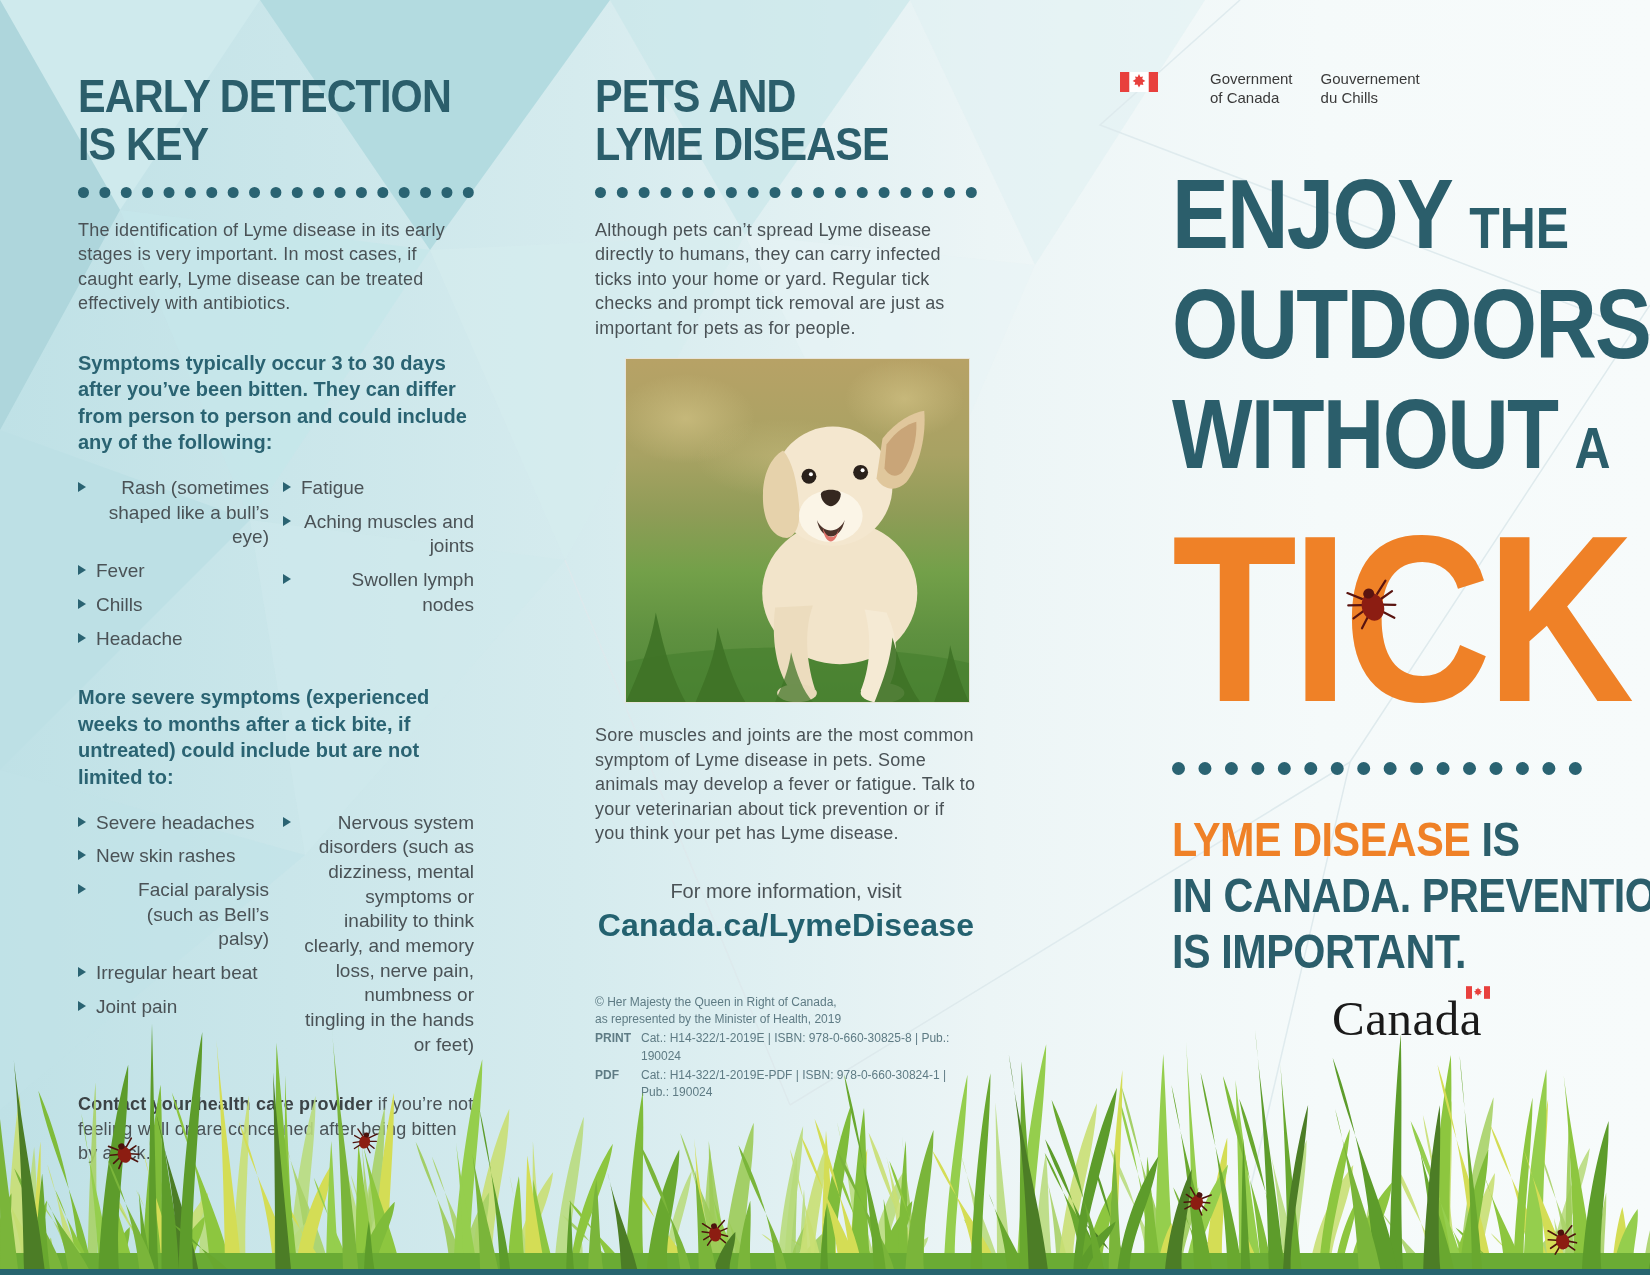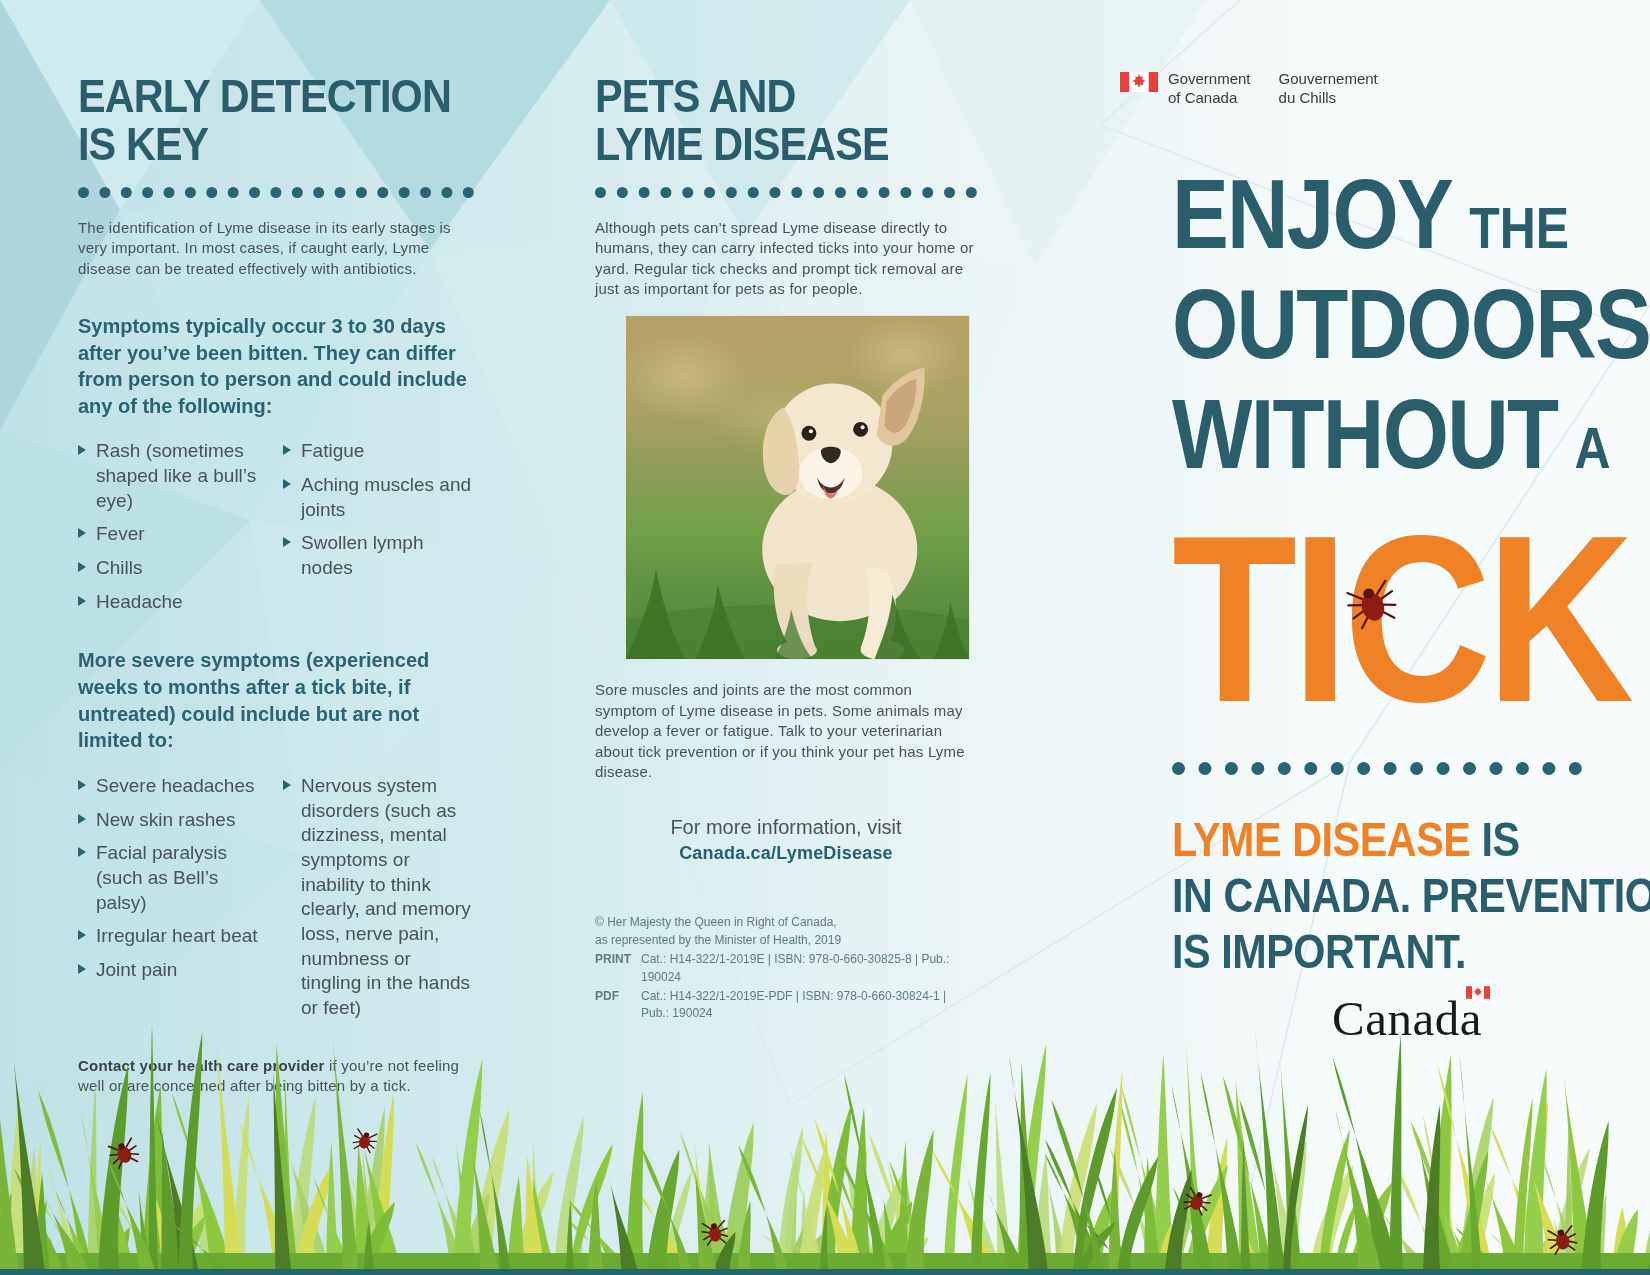--- a/index.html
+++ b/index.html
@@ -6,54 +6,54 @@
   body{font-family:"Liberation Sans",sans-serif;background:#ffffff;}
   #page{position:relative;width:1650px;height:1275px;overflow:hidden;
         background:linear-gradient(100deg,#bfe1e6 0%,#cfe8ec 22%,#e3f1f3 45%,#f1f8f8 65%,#f7fbfb 100%);}
   svg.bg{position:absolute;left:0;top:0;width:1650px;height:1275px;}
   .col{position:absolute;}
 
   
   .h1{color:#2b5e6b;font-weight:700;font-size:47px;line-height:1.03;letter-spacing:-1px;
       transform:scaleX(0.88);transform-origin:left top;white-space:nowrap;}
   .dots{border-bottom:11px dotted #2a6372;height:0;margin-top:18px;}
-  .body-text{color:#4a5256;font-size:15px;line-height:1.36;letter-spacing:0.2px;}
+  .body-text{color:#4a5256;font-size:18px;line-height:1.36;letter-spacing:0.2px;}
   .teal-text{color:#2a6372;font-size:20px;line-height:1.33;font-weight:600;}
   .teal-text b{font-weight:800;}
-  .blist{list-style:none;margin:0;padding:0;color:#4a5256;font-size:19px;line-height:1.3;}
+  .blist{list-style:none;margin:0;padding:0;color:#4a5256;font-size:19px;line-height:1.3;text-align:right;}
   .blist li{display:flex;margin-bottom:9px;}
   .tri{flex:0 0 auto;width:0;height:0;border-left:8px solid #2a6372;
        border-top:5.5px solid transparent;border-bottom:5.5px solid transparent;margin:6px 10px 0 0;}
   .bullet-cols{display:flex;gap:14px;margin-top:12px;}
   .bullet-cols ul{flex:1;}
 
   
   #left-col{left:78px;top:72px;width:396px;}
   #left-intro{margin-top:20px;}
   #symptoms-intro{margin-top:34px;}
   #severe-intro{margin-top:24px;}
   #contact-para{margin-top:26px;}
   .body-text b{font-weight:800;color:#3c4346;}
 
   
   #mid-col{left:595px;top:72px;width:382px;}
   #mid-intro{margin-top:20px;}
   #photo{margin:16px 0 0 30px;width:345px;height:345px;display:block;border:1px solid #e8e4da;box-sizing:border-box;}
   #mid-body{margin-top:20px;}
   #more-info{margin-top:34px;text-align:center;color:#4a5256;font-size:20px;}
-  #more-url{margin-top:4px;text-align:center;color:#23616f;font-size:18px;font-weight:800;letter-spacing:0.2px;}
+  #more-url{margin-top:4px;text-align:center;color:#23616f;font-size:32px;font-weight:800;letter-spacing:0.2px;}
   #fineprint{margin-top:50px;color:#5e7b84;font-size:12px;line-height:1.45;}
   .fp-row{display:flex;margin-top:2px;}
   .fp-row:first-of-type{margin-top:12px;}
   .fp-label{flex:0 0 46px;font-weight:700;}
 
   
   #goc-sig{position:absolute;left:1120px;top:70px;display:flex;align-items:flex-start;color:#3a3a3a;font-size:15px;line-height:1.25;}
   #goc-sig .flag{margin-right:10px;margin-top:2px;}
-  #goc-sig .sig-en{margin-right:28px;}
+  #goc-sig .sig-en{margin-right:28px;margin-left:42px;}
   #headline{position:absolute;left:1172px;top:164px;transform:scaleX(0.86);transform-origin:left top;
             color:#2b5e6b;font-weight:700;white-space:nowrap;}
   .hl-line{display:flex;align-items:baseline;height:110px;}
   .hl-big{font-size:99px;letter-spacing:-2px;line-height:1;}
   .hl-small{font-size:58px;margin-left:20px;line-height:1;}
   #tick-word{margin-top:16px;font-size:238px;line-height:0.92;letter-spacing:-6px;color:#ef8127;}
   #tick-bug{position:absolute;left:1346px;top:576px;}
   #right-dots{position:absolute;left:1172px;top:762px;width:410px;border-bottom:13px dotted #2a6372;height:0;}
   #tagline{position:absolute;left:1172px;top:812px;transform:scaleX(0.86);transform-origin:left top;
            font-weight:700;font-size:48px;line-height:1.17;color:#2b5e6b;letter-spacing:-0.5px;white-space:nowrap;}

